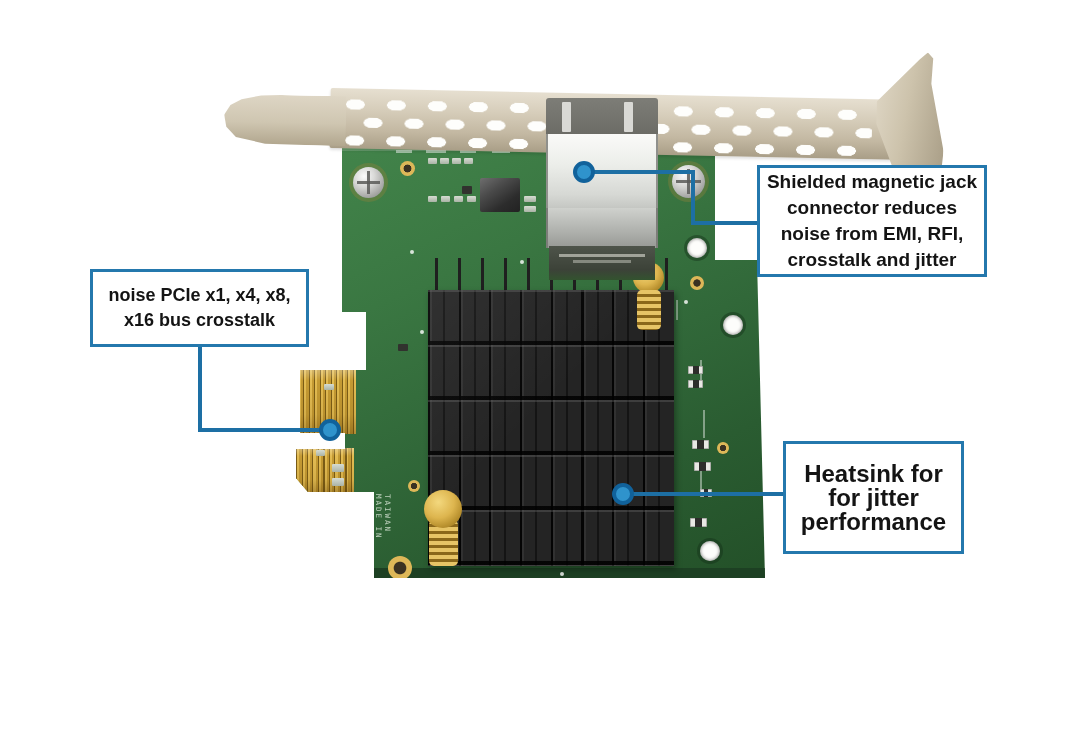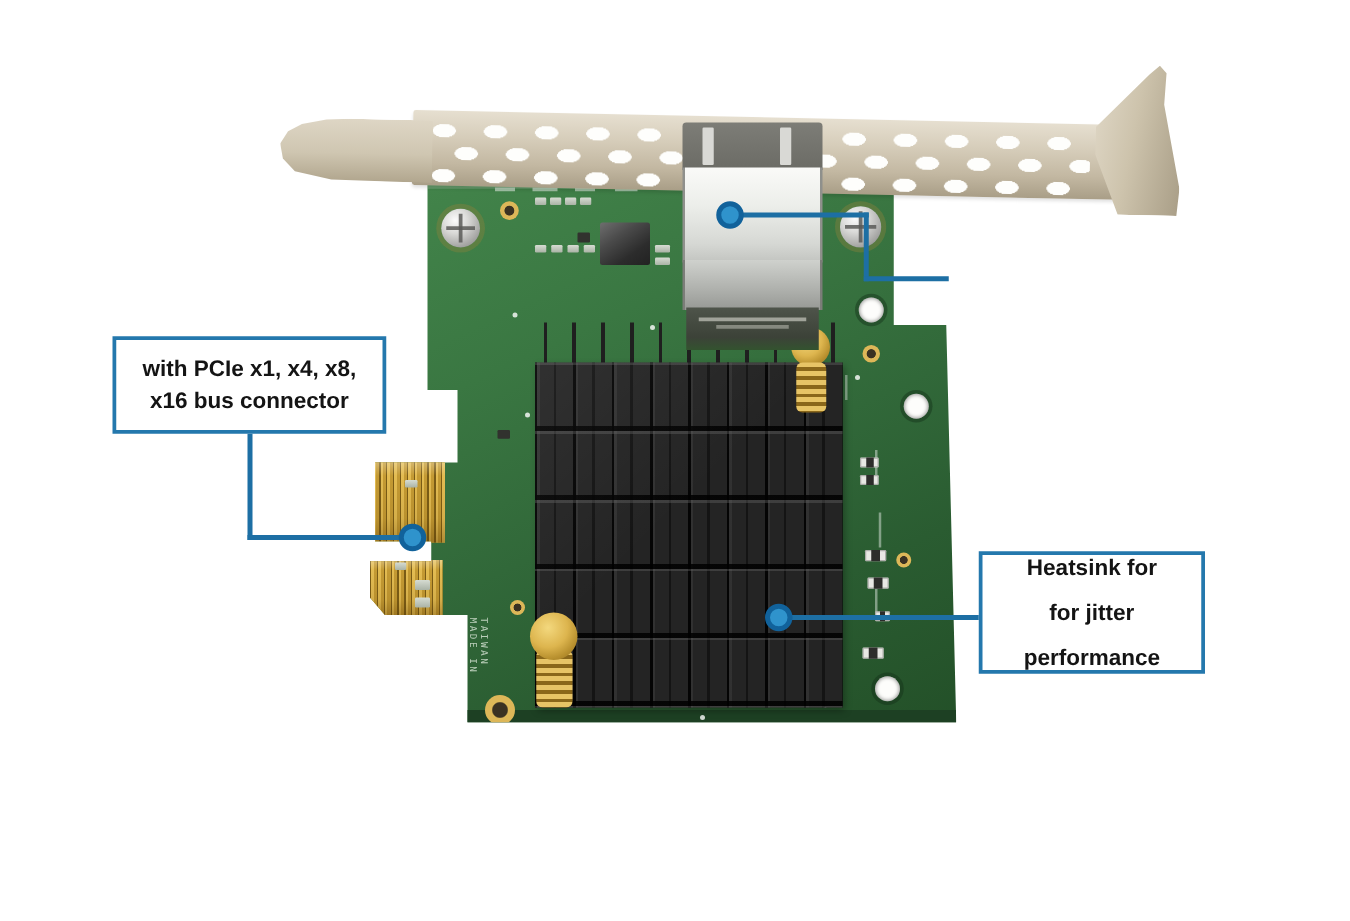--- a/index.html
+++ b/index.html
@@ -94,21 +94,21 @@
      font-family:"DejaVu Sans Mono",monospace;font-size:7.5px;letter-spacing:2px;
      color:rgba(222,234,220,0.8);}
 
   
   .callout{position:absolute;z-index:50;background:#ffffff;border:3px solid #2478ad;
      display:flex;flex-direction:column;justify-content:center;align-items:center;
      text-align:center;color:#141414;font-weight:bold;box-sizing:border-box;}
   .callout .line{white-space:nowrap;}
   .co-jack{left:757px;top:165px;width:230px;height:112px;font-size:19px;line-height:26px;}
   .co-pcie{left:90px;top:269px;width:219px;height:78px;font-size:18px;line-height:25px;}
-  .co-heatsink{left:783px;top:441px;width:181px;height:98px;font-size:18px;line-height:24px;gap:12px;}
+  .co-heatsink{left:783px;top:441px;width:181px;height:113px;font-size:24px;line-height:24px;}
   .leader{position:absolute;background:#1d6fa4;z-index:48;}
   .dot{position:absolute;width:22px;height:22px;border-radius:50%;z-index:49;
      background:#2f93cc;border:4px solid #11629b;box-sizing:border-box;}
 </style>
 </head>
 <body>
 
 <div class="stage">
 
   <div class="pcb">
@@ -209,24 +209,30 @@
   <div class="leader" style="left:691px;top:221px;width:68px;height:4px;"></div>
   <div class="dot" style="left:573px;top:161px;"></div>
 
   <div class="leader" style="left:198px;top:345px;width:4px;height:87px;"></div>
   <div class="leader" style="left:198px;top:428px;width:134px;height:4px;"></div>
   <div class="dot" style="left:319px;top:419px;"></div>
 
   <div class="leader" style="left:625px;top:492px;width:160px;height:4px;"></div>
   <div class="dot" style="left:612px;top:483px;"></div>
 
+  <div class="callout co-jack">
+    <div class="line">Shielded magnetic jack</div>
+    <div class="line">connector reduces</div>
+    <div class="line">noise from EMI, RFI,</div>
+    <div class="line">crosstalk and jitter</div>
+  </div>
 
   <div class="callout co-pcie">
-    <div class="line">with PCIe x1, x4, x8,</div>
-    <div class="line">x16  bus connector</div>
+    <div class="line">noise PCIe x1, x4, x8,</div>
+    <div class="line">x16  bus crosstalk</div>
   </div>
 
   <div class="callout co-heatsink">
     <div class="line">Heatsink for</div>
     <div class="line">for jitter</div>
     <div class="line">performance</div>
   </div>
 
 </div>
 

